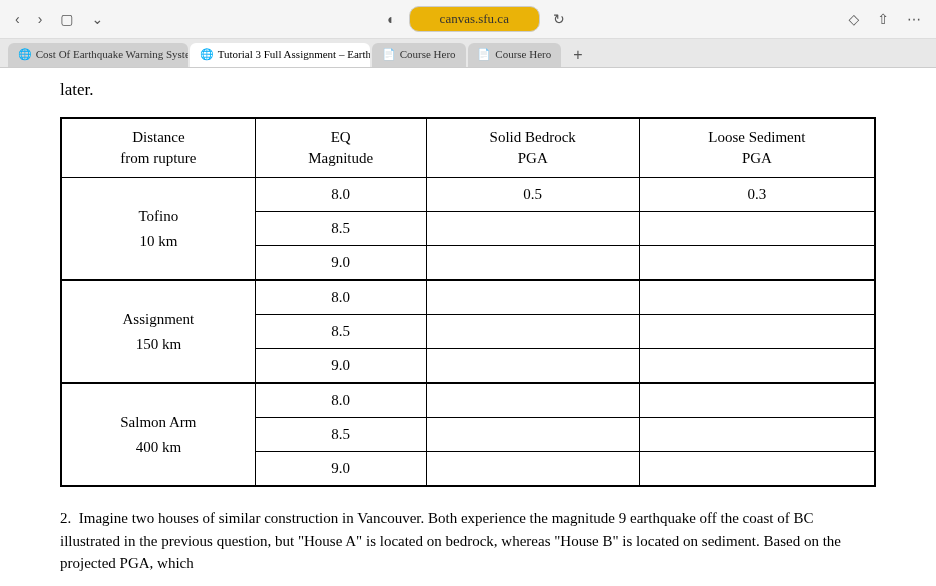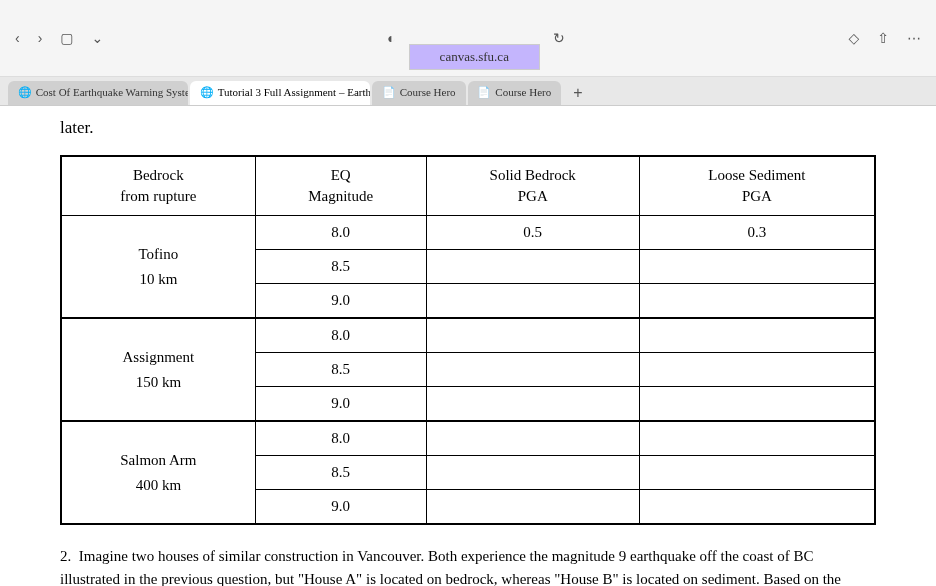--- a/index.html
+++ b/index.html
@@ -121,21 +121,21 @@
 <body>
 
 <div class="browser-chrome">
   <div class="nav-bar">
     <button class="nav-btn">‹</button>
     <button class="nav-btn">›</button>
     <button class="nav-btn">▢</button>
     <button class="nav-btn">⌄</button>
     <span style="flex:1"></span>
     <button class="nav-btn">◐</button>
-    <span style="background:#c4b5fd;border:1px solid #ccc;border-radius:0;padding:3px 30px;font-size:13px;color:#333;margin-top:38px;">canvas.sfu.ca</span>
+    <span style="background:#eab308;border:1px solid #ccc;border-radius:10px;padding:3px 30px;font-size:13px;color:#333;">canvas.sfu.ca</span>
     <button class="nav-btn">↻</button>
     <span style="flex:1"></span>
     <button class="nav-btn">◇</button>
     <button class="nav-btn">⇧</button>
     <button class="nav-btn">⋯</button>
   </div>
 
   <div class="tab-bar">
     <div class="tab">
       <span>🌐</span>
@@ -157,21 +157,21 @@
   </div>
 </div>
 
 <div class="page-content">
   <p class="later-text">later.</p>
 
   <table class="data-table">
     <thead>
       <tr>
         <th>
-          <span>Bedrock</span><br>
+          <span>Distance</span><br>
           <span>from rupture</span>
         </th>
         <th>
           <span>EQ</span><br>
           <span>Magnitude</span>
         </th>
         <th>
           <span>Solid Bedrock</span><br>
           <span>PGA</span>
         </th>

